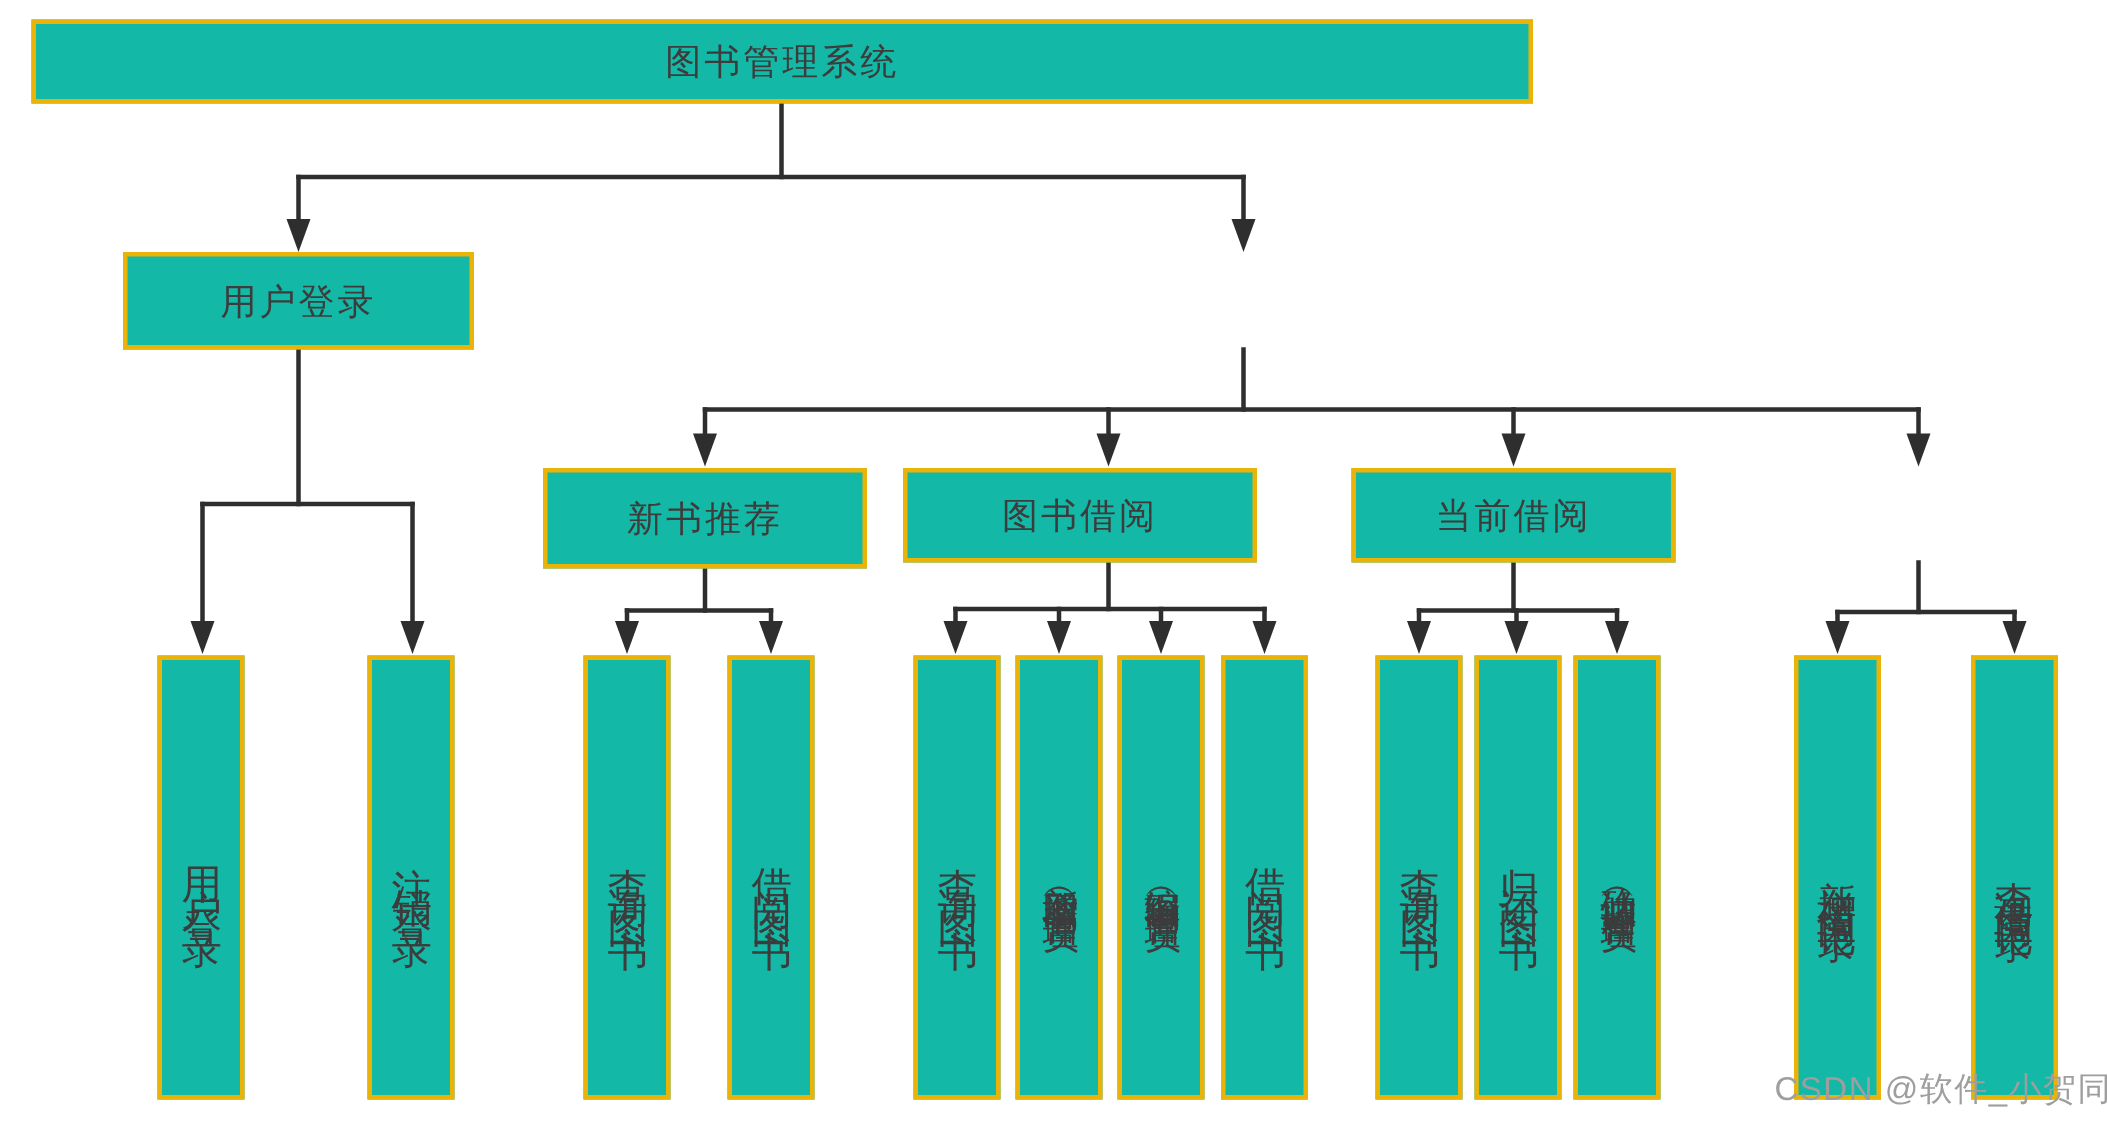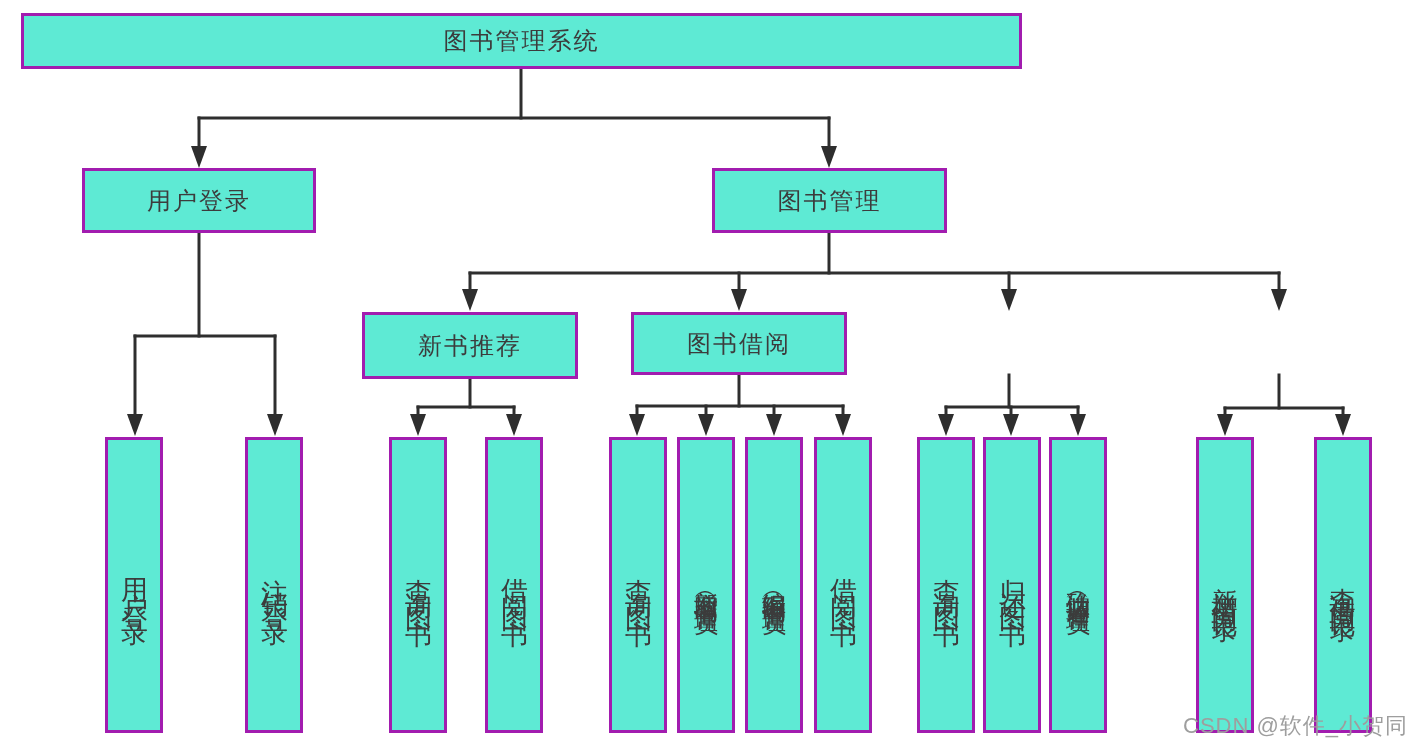--- a/index.html
+++ b/index.html
@@ -15,22 +15,22 @@
     overflow: hidden;
   }
   .connectors {
     position: absolute;
     left: 0; top: 0;
     z-index: 0;
   }
   .box {
     position: absolute;
     box-sizing: border-box;
-    background: #5eead4;
-    border: 3px solid #a21caf;
+    background: #14b8a6;
+    border: 3px solid #eab308;
     display: flex;
     align-items: center;
     justify-content: center;
     color: #3c3c3c;
     z-index: 1;
   }
   .box.h .lbl {
     font-size: 24px;
     letter-spacing: 2px;
     white-space: nowrap;
@@ -125,29 +125,29 @@
     </g>
   </svg>
 
   <div class="box h" style="left:21px;top:13px;width:1001px;height:56px">
     <span class="lbl">图书管理系统</span>
   </div>
 
   <div class="box h" style="left:82px;top:168px;width:234px;height:65px">
     <span class="lbl">用户登录</span>
   </div>
-  <div class="box h" style="left:712px;top:168px;width:235px;height:65px">
-    <span class="lbl">图书管理</span>
-  </div>
 
   <div class="box h" style="left:362px;top:312px;width:216px;height:67px">
     <span class="lbl">新书推荐</span>
   </div>
-  <div class="box h" style="left:631px;top:312px;width:216px;height:63px">
+  <div class="box h" style="left:602px;top:312px;width:236px;height:63px">
     <span class="lbl">图书借阅</span>
+  </div>
+  <div class="box h" style="left:901px;top:312px;width:216px;height:63px">
+    <span class="lbl">当前借阅</span>
   </div>
 
   <div class="box v v4" style="left:105px;top:437px;width:58px;height:296px">
     <span class="lbl">用户登录</span>
   </div>
   <div class="box v v4" style="left:245px;top:437px;width:58px;height:296px">
     <span class="lbl">注销登录</span>
   </div>
 
   <div class="box v v4" style="left:389px;top:437px;width:58px;height:296px">

